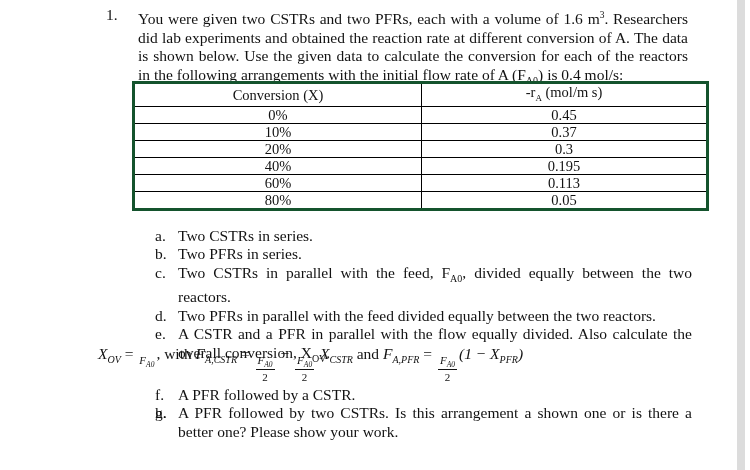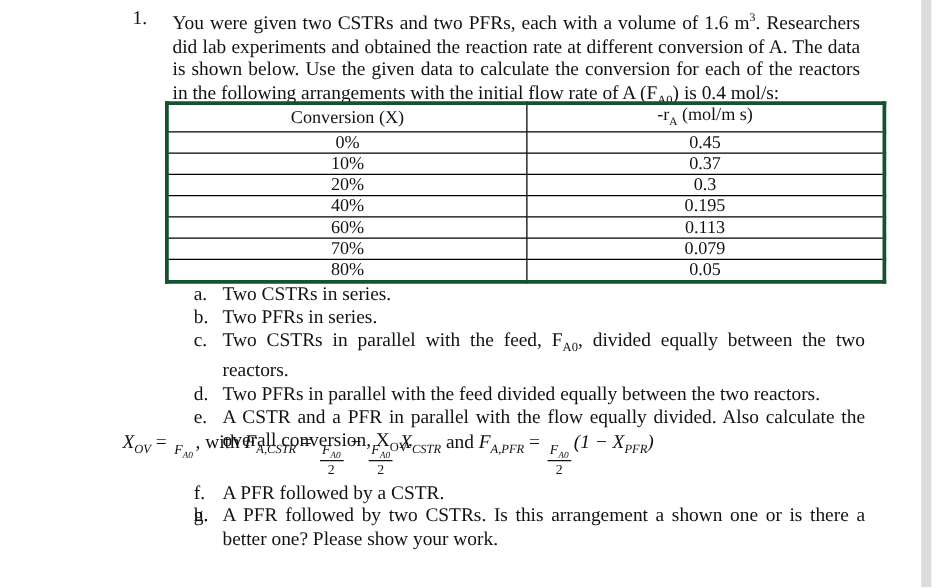--- a/index.html
+++ b/index.html
@@ -128,24 +128,20 @@
     </tr>
     <tr>
       <td class="col1">40%</td>
       <td>0.195</td>
     </tr>
     <tr>
       <td class="col1">60%</td>
       <td>0.113</td>
     </tr>
     <tr>
-      <td class="col1">70%</td>
-      <td>0.079</td>
-    </tr>
-    <tr>
       <td class="col1">80%</td>
       <td>0.05</td>
     </tr>
   </tbody>
     </table>
 
   <div class="list list-abcde">
     <div class="li">
       <span class="mk">a.</span>
       <span>Two CSTRs in series.</span>

